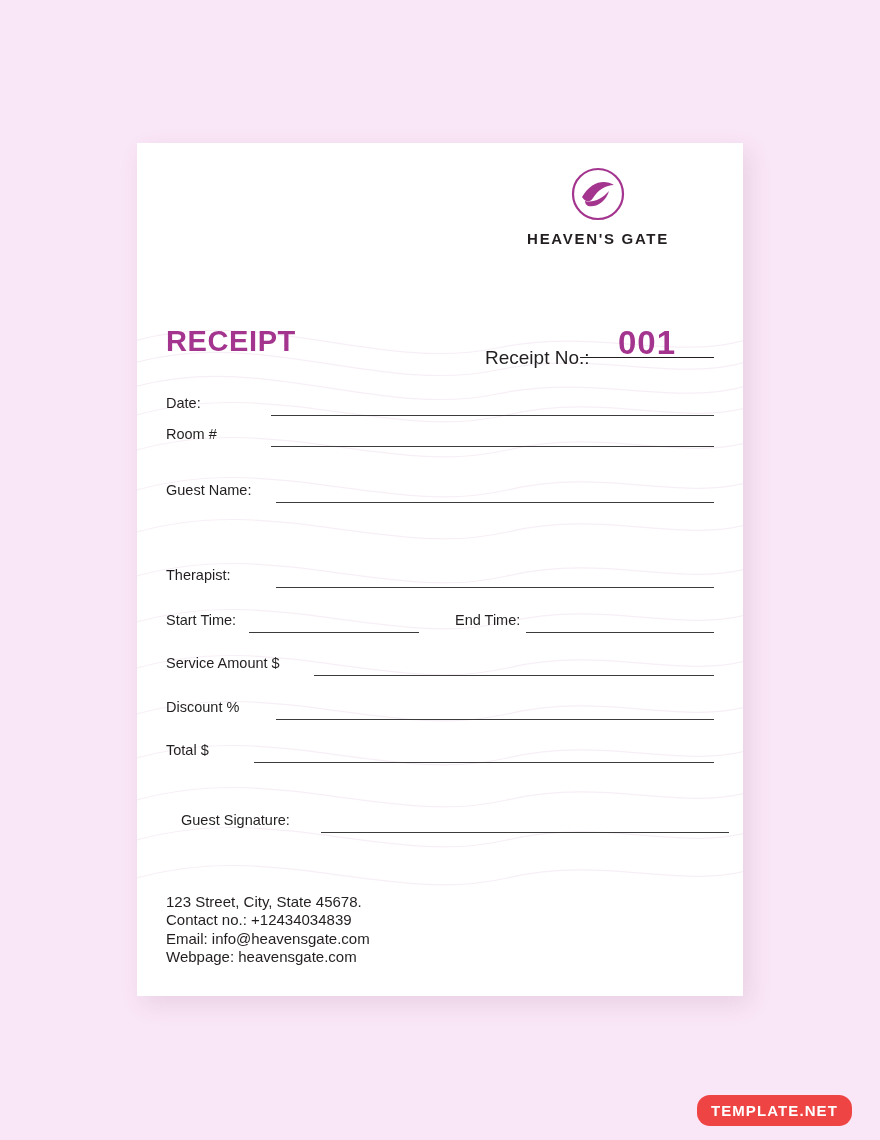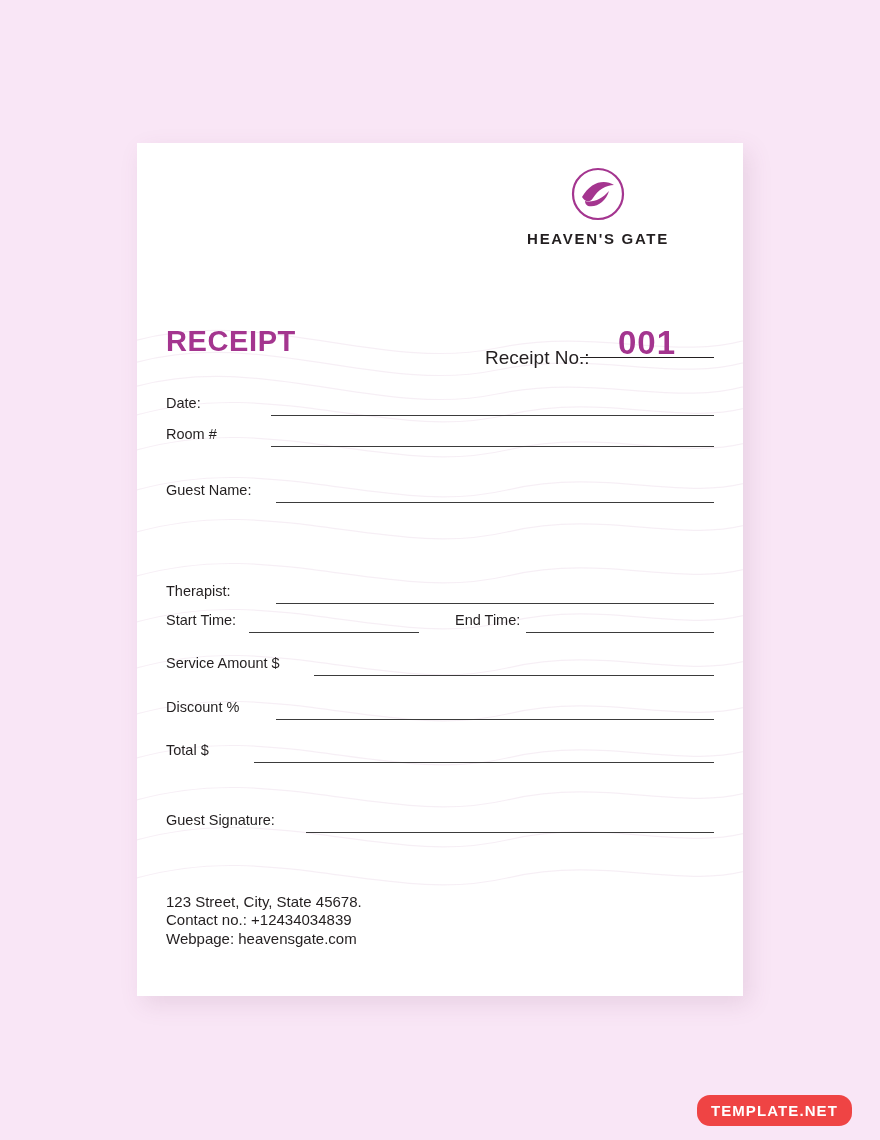--- a/index.html
+++ b/index.html
@@ -120,21 +120,21 @@
   .field-rule {
     position: absolute;
     top: 20px;
     height: 0;
     border-bottom: 1.2px solid #3b3b3b;
   }
 
   
   #signature-row {
     position: absolute;
-    left: 29px;
+    left: 44px;
     top: 669px;
     width: 548px;
     height: 24px;
     text-align: right;
   }
 
   
   #footer-block {
     position: absolute;
     left: 29px;
@@ -209,21 +209,21 @@
     <span class="field-label">Room #</span>
     <span class="field-rule" style="left:105px;width:443px;"></span>
   </div>
 
   <div class="field-row" style="top:339px;">
     <span class="field-label">Guest Name:</span>
     <span class="field-rule" style="left:110px;width:438px;"></span>
   </div>
 
 
-  <div class="field-row" style="top:424px;margin-top:16px;">
+  <div class="field-row" style="top:424px;">
     <span class="field-label">Therapist:</span>
     <span class="field-rule" style="left:110px;width:438px;"></span>
   </div>
 
   <div class="field-row" style="top:469px;">
     <span class="field-label">Start Time:</span>
     <span class="field-rule" style="left:83px;width:170px;"></span>
     <span class="field-label" style="left:289px;">End Time:</span>
     <span class="field-rule" style="left:360px;width:188px;"></span>
   </div>
@@ -244,18 +244,19 @@
   </div>
 
   <div id="signature-row" class="field-row" style="top:669px;">
     <span class="field-label">Guest Signature:</span>
     <span class="field-rule" style="left:140px;width:408px;"></span>
   </div>
 
   <div id="footer-block">
     <div>123 Street, City, State 45678.</div>
     <div>Contact no.: +12434034839</div>
+    <div>Email: info@heavensgate.com</div>
     <div>Webpage: heavensgate.com</div>
   </div>
 
 </div>
 
 <div id="template-badge">TEMPLATE.NET</div>
 
 </body></html>

